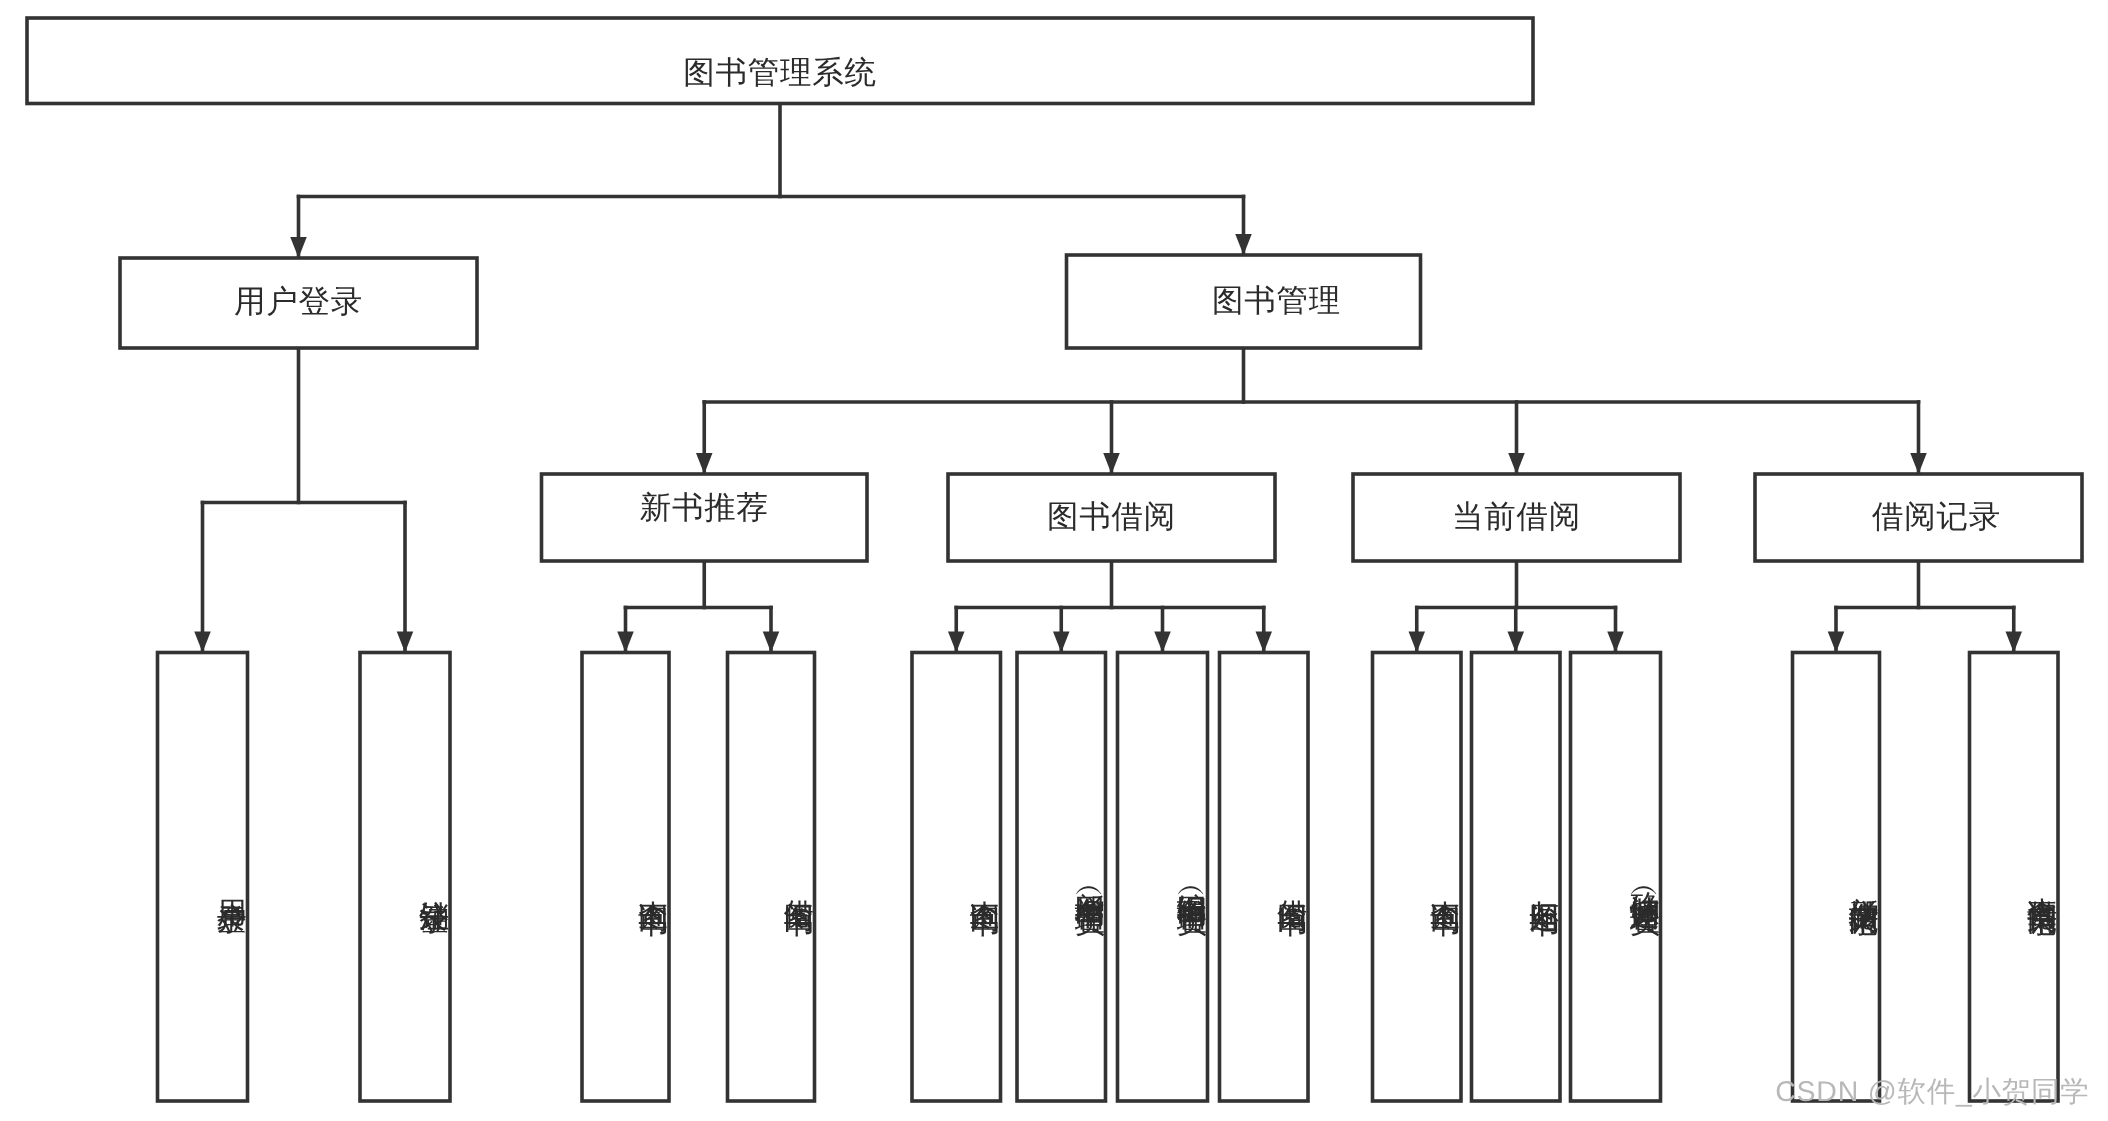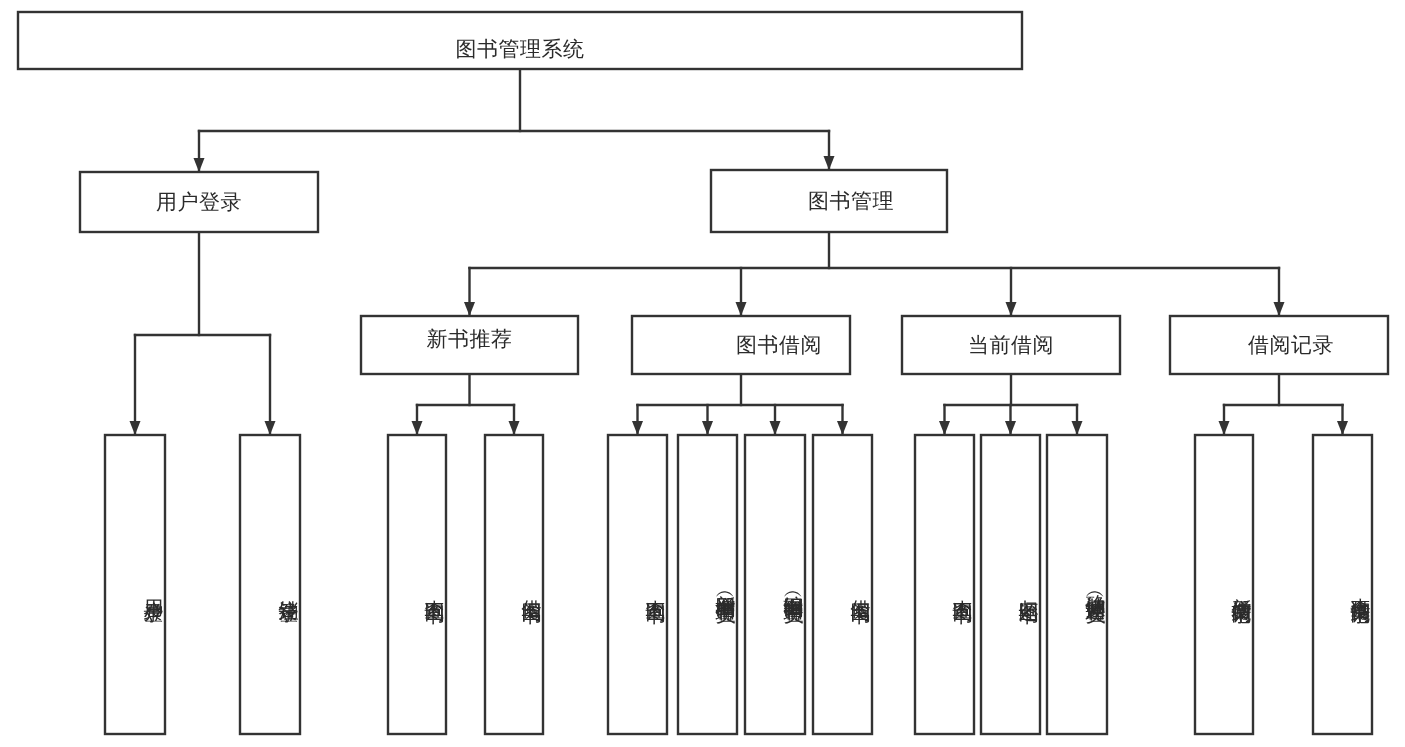--- a/index.html
+++ b/index.html
@@ -158,31 +158,32 @@
         <rect x="1195" y="435" width="58" height="299" class="node-box"></rect>
         <rect x="1313" y="435" width="59" height="299" class="node-box"></rect>
       </g>
   </svg>
 
   <div id="labels-layer">
       <div class="node-label" style="left: 18px; top: 20px; width: 1004px; height: 57px;">图书管理系统</div>
       <div class="node-label" style="left: 80px; top: 172px; width: 238px; height: 60px;">用户登录</div>
       <div class="node-label" style="left: 711px; top: 170px; width: 280px; height: 62px;">图书管理</div>
       <div class="node-label" style="left: 361px; top: 316px; width: 217px; height: 46px;">新书推荐</div>
-      <div class="node-label" style="left: 632px; top: 316px; width: 218px; height: 58px; padding-left: 38px;">图书借阅</div>
+      <div class="node-label" style="left: 632px; top: 316px; width: 218px; height: 58px;">图书借阅</div>
       <div class="node-label" style="left: 902px; top: 316px; width: 218px; height: 58px;">当前借阅</div>
       <div class="node-label" style="left: 1170px; top: 316px; width: 218px; height: 58px; margin-left: 12px;">借阅记录</div>
       <div class="node-label vertical" style="left: 105px; top: 435px; width: 60px; height: 299px;">用户登录</div>
       <div class="node-label vertical" style="left: 240px; top: 435px; width: 60px; height: 299px;">注销登录</div>
       <div class="node-label vertical" style="left: 388px; top: 435px; width: 58px; height: 299px;">查询图书</div>
       <div class="node-label vertical" style="left: 485px; top: 435px; width: 58px; height: 299px;">借阅图书</div>
       <div class="node-label vertical" style="left: 608px; top: 435px; width: 59px; height: 299px;">查询图书</div>
       <div class="node-label vertical tall" style="left: 678px; top: 435px; width: 59px; height: 299px;">新增图书（管理员）</div>
       <div class="node-label vertical tall" style="left: 745px; top: 435px; width: 60px; height: 299px;">编辑图书（管理员）</div>
       <div class="node-label vertical" style="left: 813px; top: 435px; width: 59px; height: 299px;">借阅图书</div>
       <div class="node-label vertical" style="left: 915px; top: 435px; width: 59px; height: 299px;">查询图书</div>
       <div class="node-label vertical" style="left: 981px; top: 435px; width: 59px; height: 299px;">归还图书</div>
       <div class="node-label vertical tall" style="left: 1047px; top: 435px; width: 60px; height: 299px;">确认归还（管理员）</div>
       <div class="node-label vertical" style="left: 1195px; top: 435px; width: 58px; height: 299px;">新增借阅记录</div>
       <div class="node-label vertical" style="left: 1313px; top: 435px; width: 59px; height: 299px;">查询借阅记录</div>
     </div>
 
+  <div class="watermark">CSDN @软件_小贺同学</div>
 </div>
 
 </body></html>

